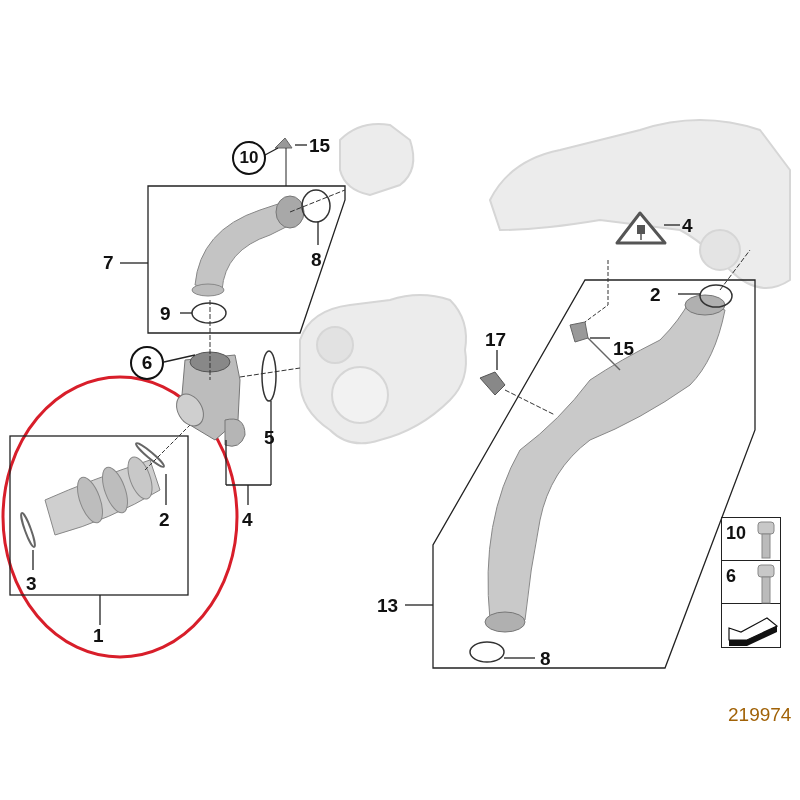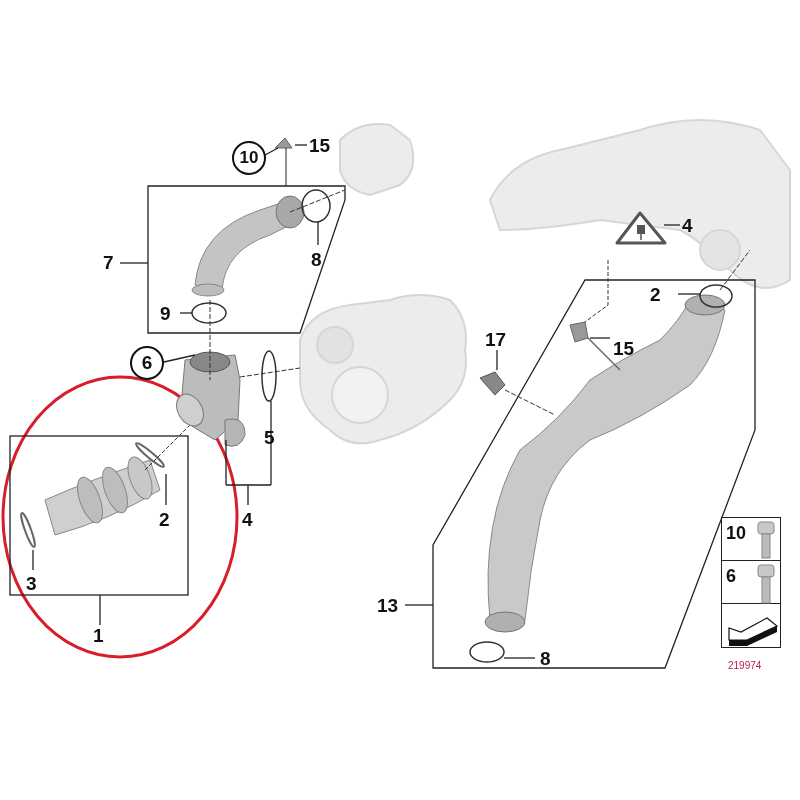--- a/index.html
+++ b/index.html
@@ -1,20 +1,20 @@
 <!DOCTYPE html>
 <html><head>
 <meta charset="utf-8">
 <style>
   html, body { margin:0; padding:0; background:#ffffff; }
   body { width:800px; height:800px; position:relative; overflow:hidden; font-family:"Liberation Sans", sans-serif; }
   svg.main { position:absolute; left:0; top:0; }
   .lbl { position:absolute; font-family:"Liberation Sans", sans-serif; font-weight:bold; font-size:19px; color:#111; line-height:1; }
   .circ { position:absolute; width:34px; height:34px; border:2px solid #111; border-radius:50%; box-sizing:border-box; display:flex; align-items:center; justify-content:center; font-weight:bold; font-size:19px; background:#fff; color:#111; }
-  .docnum { position:absolute; font-size:10px; color:#be185d; font-family:"Liberation Sans", sans-serif; }
+  .docnum { position:absolute; font-size:19px; color:#a16207; font-family:"Liberation Sans", sans-serif;margin-top:44px; }
   .legend { position:absolute; left:721px; top:517px; width:60px; height:131px; border:1px solid #222; box-sizing:border-box; }
   .legend .cell { height:43px; border-bottom:1px solid #222; position:relative; box-sizing:border-box; }
   .legend .cell:last-child { border-bottom:none; }
   .legend .num { position:absolute; left:4px; top:5px; font-weight:bold; font-size:18px; color:#111; }
 </style>
 </head>
 <body>
 
 <svg class="main" width="800" height="800" viewBox="0 0 800 800">
 

